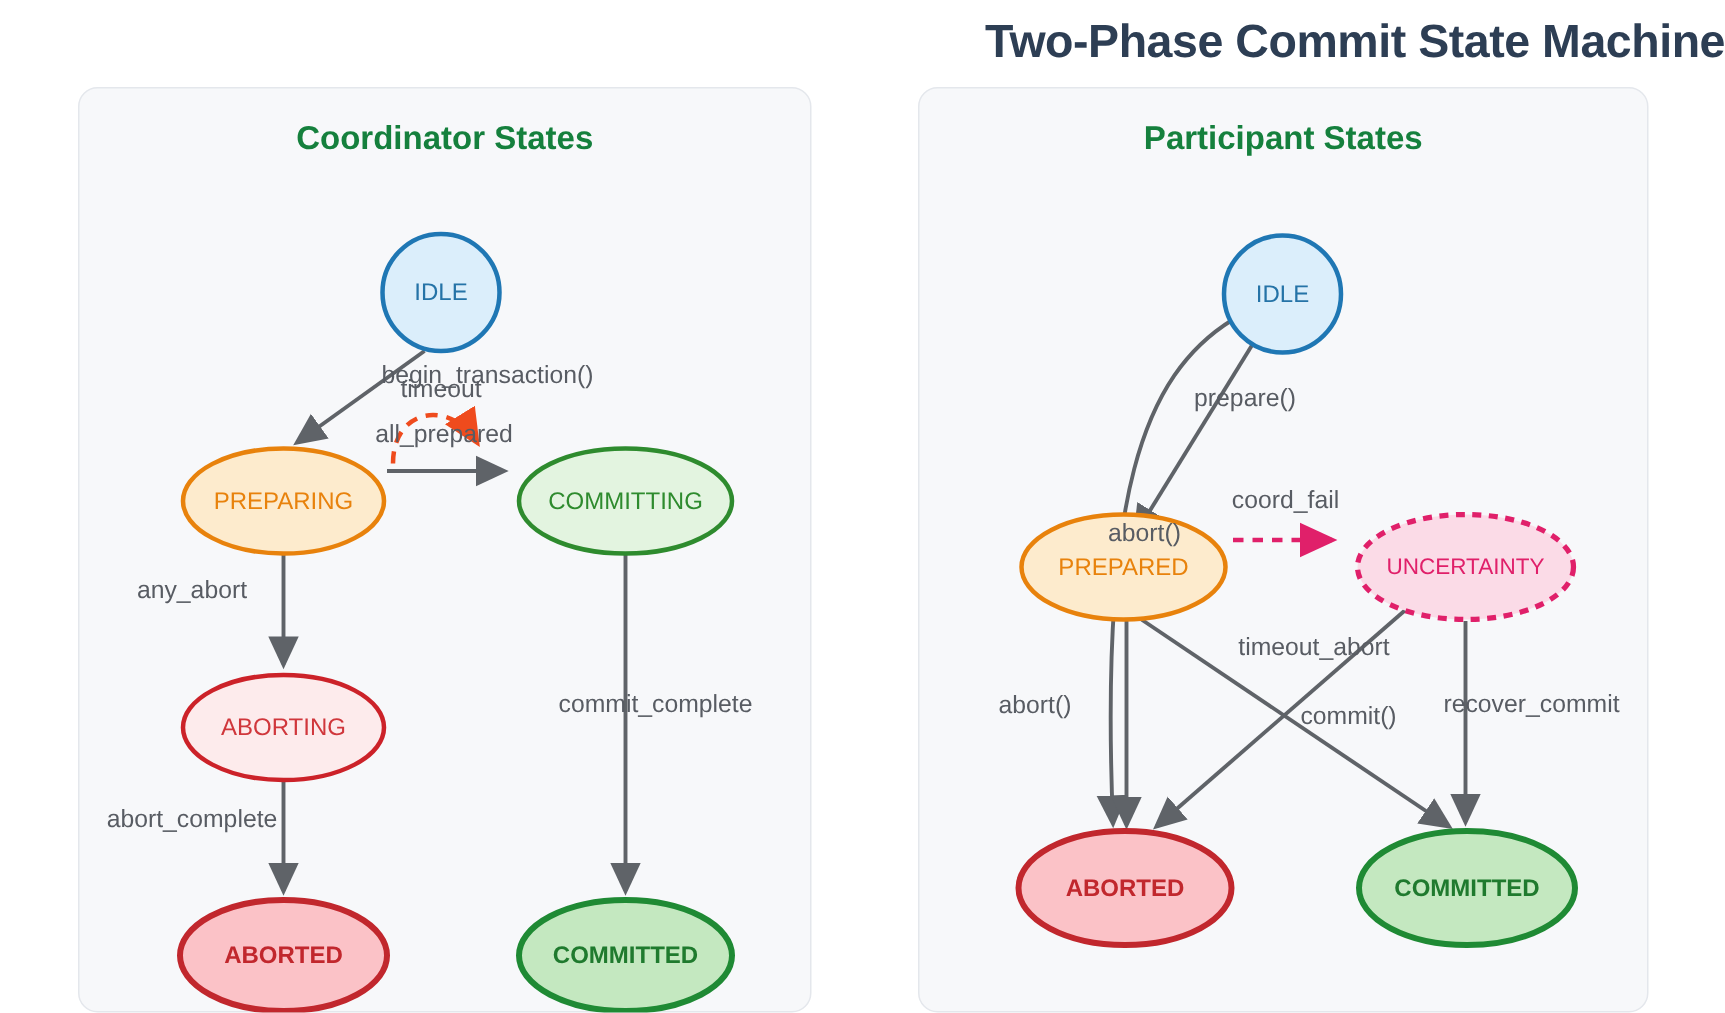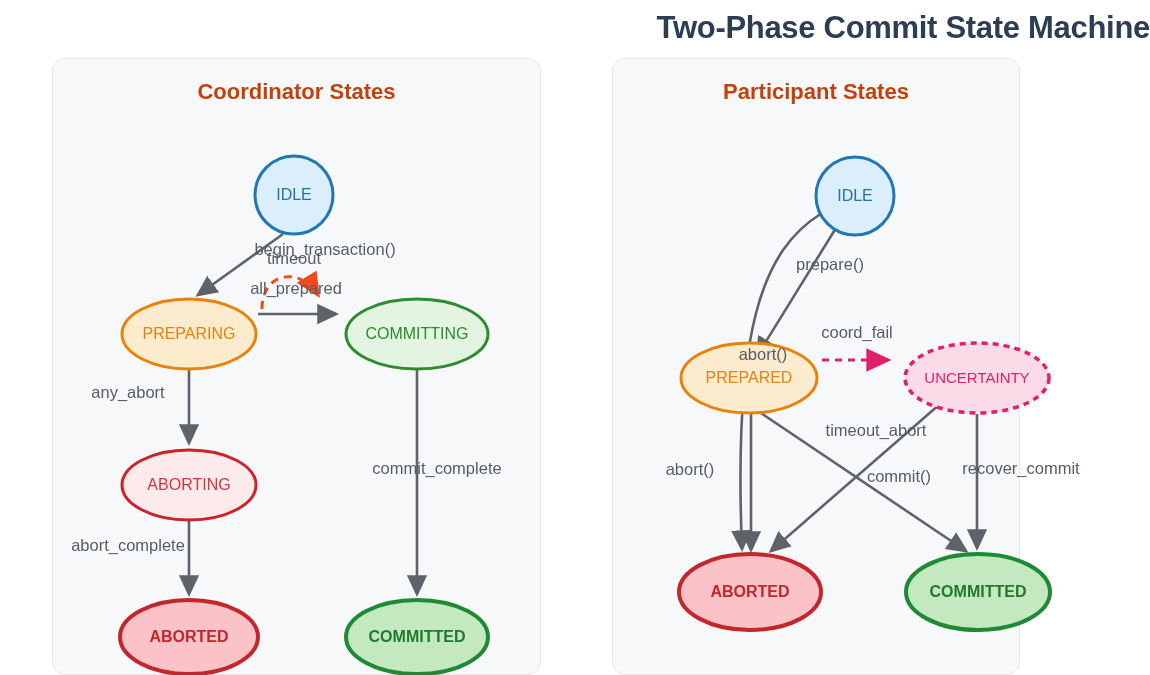--- a/index.html
+++ b/index.html
@@ -28,30 +28,30 @@
   .panel {
     position: absolute;
     top: 58px;
     height: 617px;
     background: #f7f8fa;
     border: 1px solid #e4e7ec;
     border-radius: 13px;
     box-sizing: border-box;
   }
   #panel-coordinator { left: 52px; width: 489px; }
-  #panel-participant { left: 612px; width: 408px; }
+  #panel-participant { left: 612px; width: 487px; }
   .panel-title {
     position: absolute;
     top: 20px;
     left: 0;
     width: 100%;
     text-align: center;
     font-size: 22px;
     font-weight: bold;
-    color: #c2410c;
+    color: #15803d;
   }
   .graph {
     position: absolute;
     top: 0; left: 0;
     width: 100%;
     height: 100%;
   }
   .node-label {
     font-family: "Liberation Sans", sans-serif;
     text-anchor: middle;

